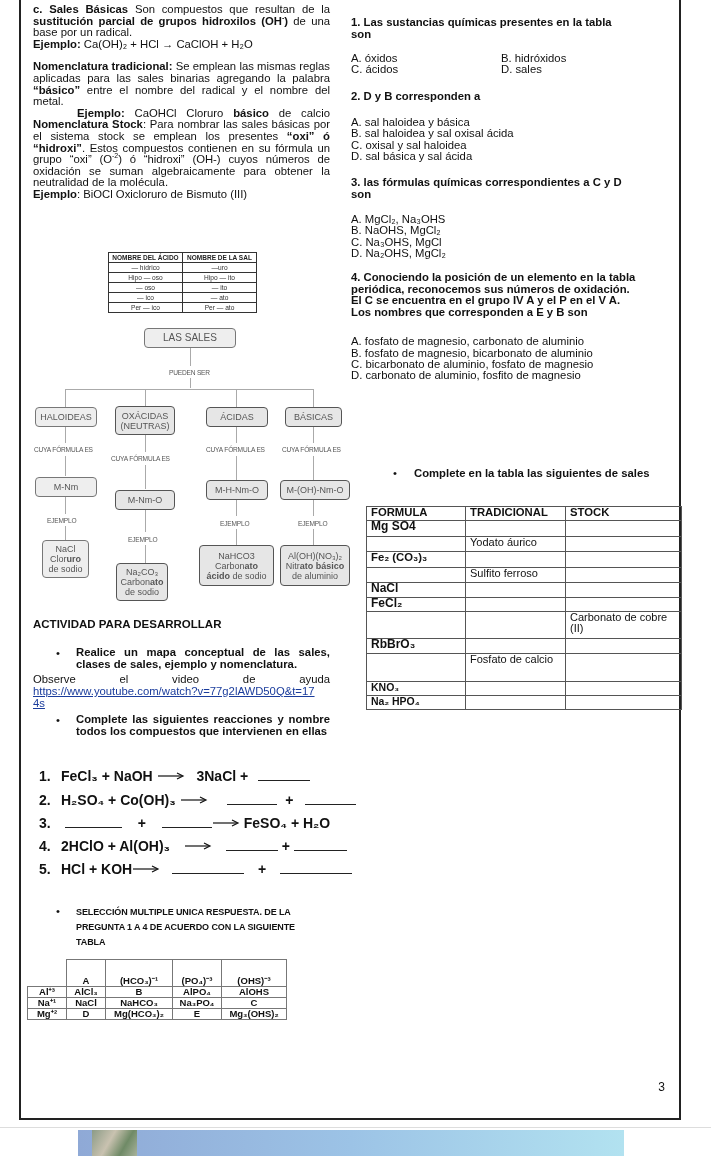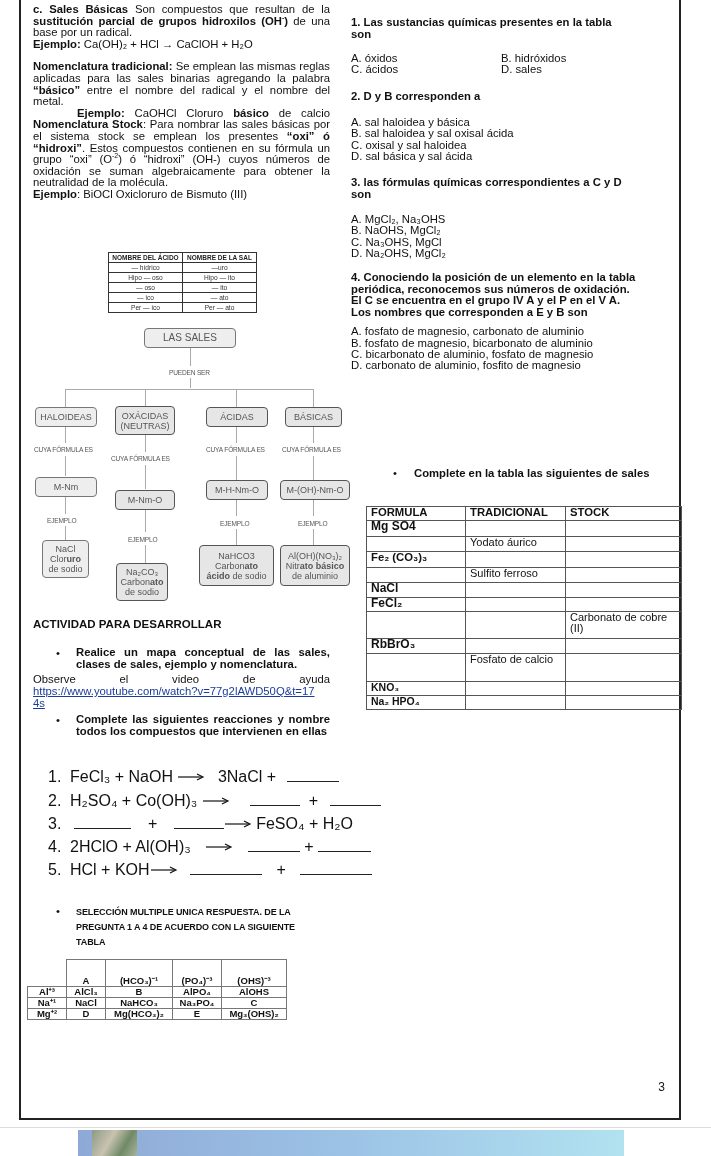--- a/index.html
+++ b/index.html
@@ -30,21 +30,21 @@
   .cm-lbl { position:absolute; font-size:6.6px; color:#555; letter-spacing:-0.2px; white-space:nowrap; }
   .ln { position:absolute; background:#aaa; }
   
   table.form { position:absolute; left:366px; top:506px; border-collapse:collapse; font-size:11px; }
   table.form td { border:1px solid #555; padding:0 4px; vertical-align:top; line-height:11px; }
   table.form td.f { font-weight:bold; width:90px; font-size:12px; }
   table.form td.h { font-weight:bold; font-size:11.3px; }
   table.form td.t { width:91px; }
   table.form td.s { width:107px; }
   
-  .rx { position:absolute; left:48px; font-size:16px; white-space:nowrap; }
+  .rx { position:absolute; left:39px; font-size:14px; white-space:nowrap;font-weight:bold; }
   .rx .n { display:inline-block; width:22px; }
   .blank { display:inline-block; border-bottom:1px solid #222; height:10px; vertical-align:baseline; }
   .arr { display:inline-block; width:28px; position:relative; top:-1px; }
   
   table.ion { position:absolute; left:27px; top:959px; border-collapse:collapse; font-size:9.5px; font-weight:bold; }
   table.ion td { border:1px solid #777; text-align:center; padding:0 2px; line-height:10px; }
   .link { color:#1a3c9c; text-decoration:underline; }
   .bullet { position:absolute; font-size:11.3px; }
   .taskbar { position:absolute; left:0; top:1127px; width:711px; height:29px; background:#fff; border-top:1px solid #ddd; }
   .strip { position:absolute; left:78px; top:1130px; width:546px; height:26px;
@@ -306,21 +306,21 @@
     <p class="opt">A. MgCl₂, Na₃OHS</p>
     <p class="opt">B. NaOHS, MgCl₂</p>
     <p class="opt">C. Na₃OHS, MgCl</p>
     <p class="opt">D. Na₂OHS, MgCl₂</p>
   </div>
   <div style="margin-top:13px; width:300px;">
     <p class="q">4. Conociendo la posición de un elemento en la tabla periódica, reconocemos sus números de oxidación.</p>
     <p class="q">El C se encuentra en el grupo IV A y  el  P en el V A.</p>
     <p class="q">Los nombres que corresponden a E y B son</p>
   </div>
-  <div style="margin-top:8px;">
+  <div style="margin-top:18px;">
     <p class="opt">A. fosfato de magnesio, carbonato de aluminio</p>
     <p class="opt">B. fosfato de magnesio, bicarbonato de aluminio</p>
     <p class="opt">C. bicarbonato de aluminio, fosfato de magnesio</p>
     <p class="opt">D. carbonato de aluminio, fosfito de magnesio</p>
   </div>
 </div>
 
 <span class="bullet" style="left:393px; top:467px;">•</span>
 <div class="abs" style="left:414px; top:467px; font-size:11.3px; font-weight:bold;">Complete en la tabla las siguientes de sales</div>
 

